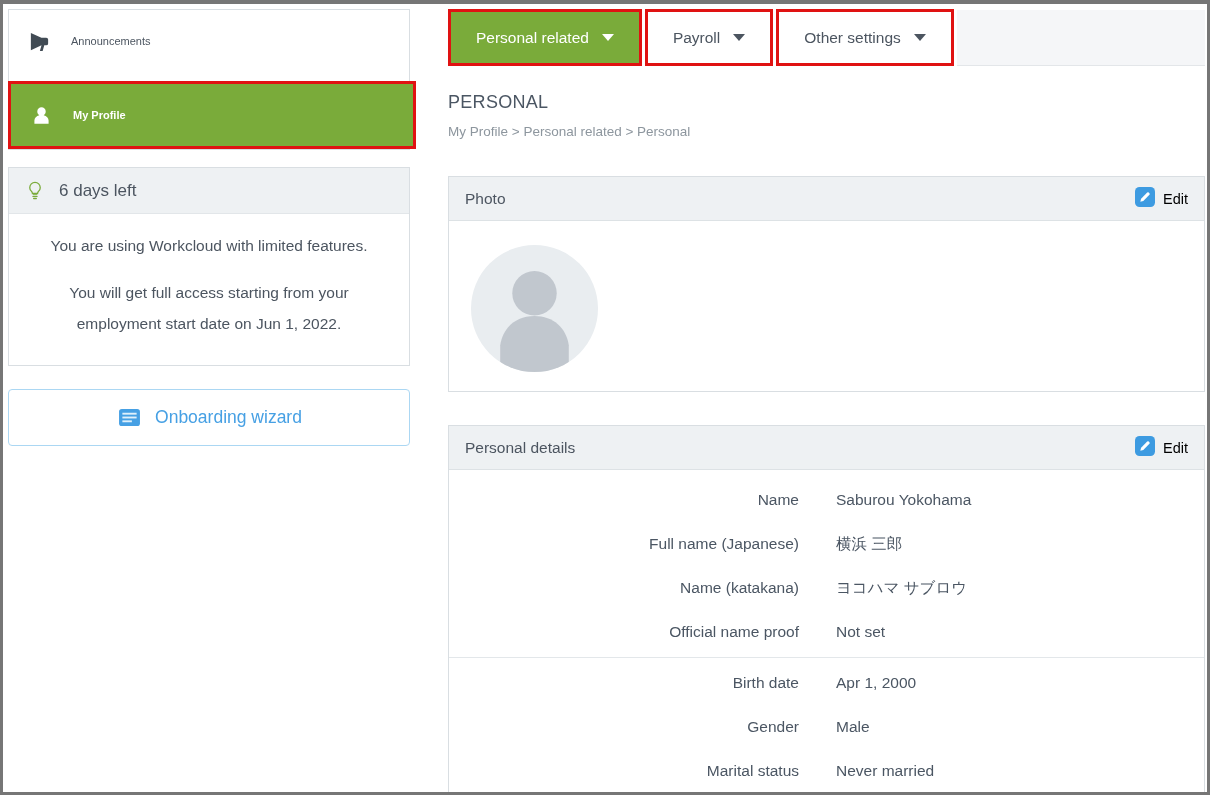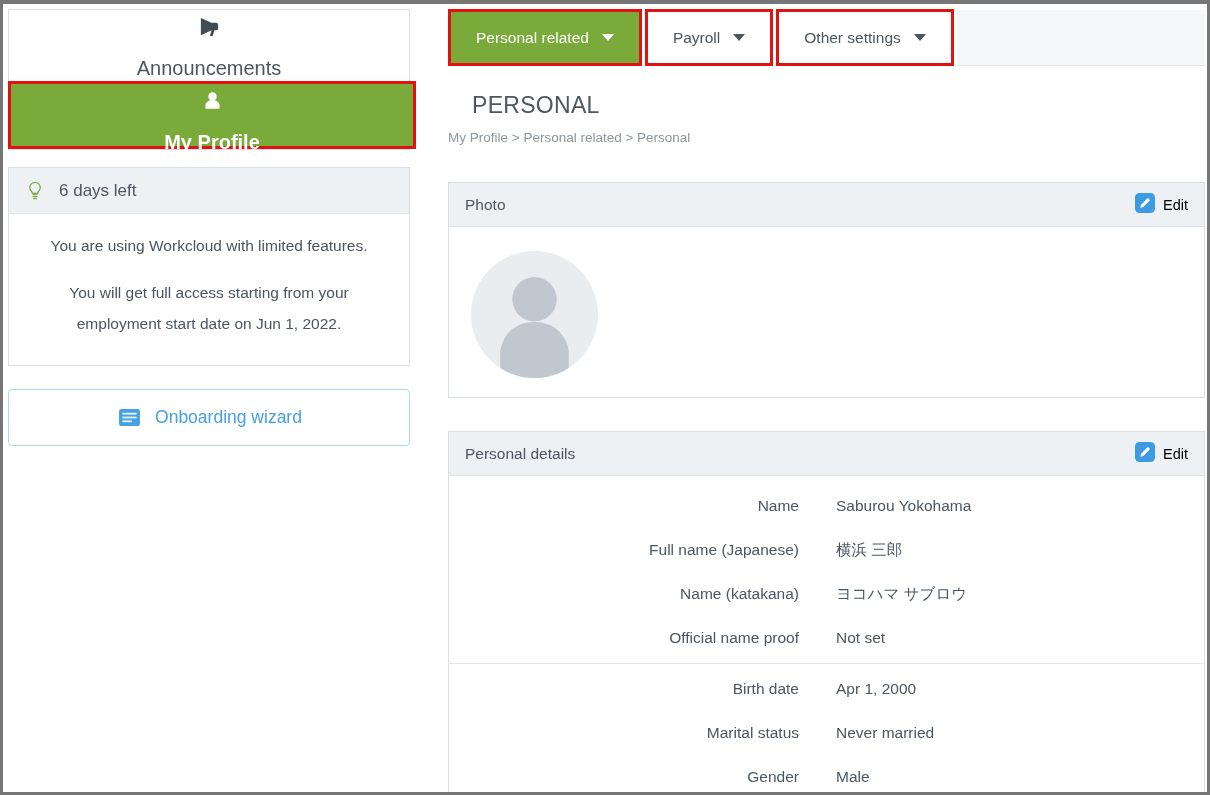--- a/index.html
+++ b/index.html
@@ -18,21 +18,21 @@
   
   .sidebar { position:absolute; left:5px; top:5px; width:402px; }
   .side-card { border:1px solid #d9dee2; background:#fff; }
   .side-header {
     background:#eef1f3; border-bottom:1px solid #e2e6e9;
     display:flex; align-items:center;
   }
   .employees-header { height:42px; padding:0 17px; font-size:13.5px; font-weight:bold; color:#6d7780; letter-spacing:.4px; }
   .menu-item {
     height:62px; display:flex; align-items:center; gap:19px;
-    padding:4px 17px; font-size:20px; color:#4c5560; cursor:pointer; background:#fff;flex-direction:column;
+    padding:4px 17px; font-size:11px; color:#4c5560; cursor:pointer; background:#fff;
   }
   .profile-frame { margin:9px -7px 0 -1px; }
   .menu-item.active { background:#7aab3a; color:#fff; font-weight:bold; }
   .mi-icon { width:26px; height:24px; display:flex; align-items:center; justify-content:center; flex:none; }
 
   .trial-card { margin-top:17px; }
   .trial-header { height:46px; padding:0 13px; gap:11px; font-size:17px; color:#4c5560; }
   .trial-body { padding:16px 20px 26px 20px; font-size:15.5px; line-height:31px; color:#4c5560;text-align:center; }
   .trial-body p { margin:0 0 16px; }
   .trial-body p:last-child { margin-bottom:0; }
@@ -55,21 +55,21 @@
     display:flex; align-items:center; gap:13px; padding:0 25px; height:100%;
   }
   .tab.active { background:#7aab3a; color:#fff; }
   .caret {
     width:0; height:0; display:inline-block;
     border-left:6px solid transparent; border-right:6px solid transparent;
     border-top:7px solid currentColor;
   }
   .tab-rest { flex:1; background:#f5f6f8; border-bottom:1px solid #e3e6e9; margin-top:1px; }
 
-  .page-title { margin-top:26px; font-size:23px; font-weight:500; color:#4b5663; letter-spacing:.3px;margin-left:24px; }
+  .page-title { margin-top:26px; font-size:18px; font-weight:500; color:#4b5663; letter-spacing:.3px; }
   .breadcrumb { margin-top:11px; font-size:13.5px; color:#8d969e; }
 
   .card { border:1px solid #d9dee2; background:#fff; }
   .photo-card { margin-top:37px; }
   .details-card { margin-top:33px; }
   .card-header {
     height:44px; background:#eef1f3; border-bottom:1px solid #dde2e5;
     display:flex; align-items:center; padding:0 16px; font-size:15.5px; color:#4c5560;
   }
   .edit-btn {
@@ -234,23 +234,23 @@
           <span class="row-value">Not set</span>
         </div>
 
         <div class="row-divider"></div>
 
         <div class="row">
           <span class="row-label">Birth date</span>
           <span class="row-value">Apr 1, 2000</span>
         </div>
         <div class="row">
+          <span class="row-label">Gender</span>
+          <span class="row-value">Male</span>
+        </div>
+        <div class="row">
           <span class="row-label">Marital status</span>
           <span class="row-value">Never married</span>
-        </div>
-        <div class="row">
-          <span class="row-label">Gender</span>
-          <span class="row-value">Male</span>
         </div>
       </div>
     </section>
   </main>
 </div>
 
 </body></html>

